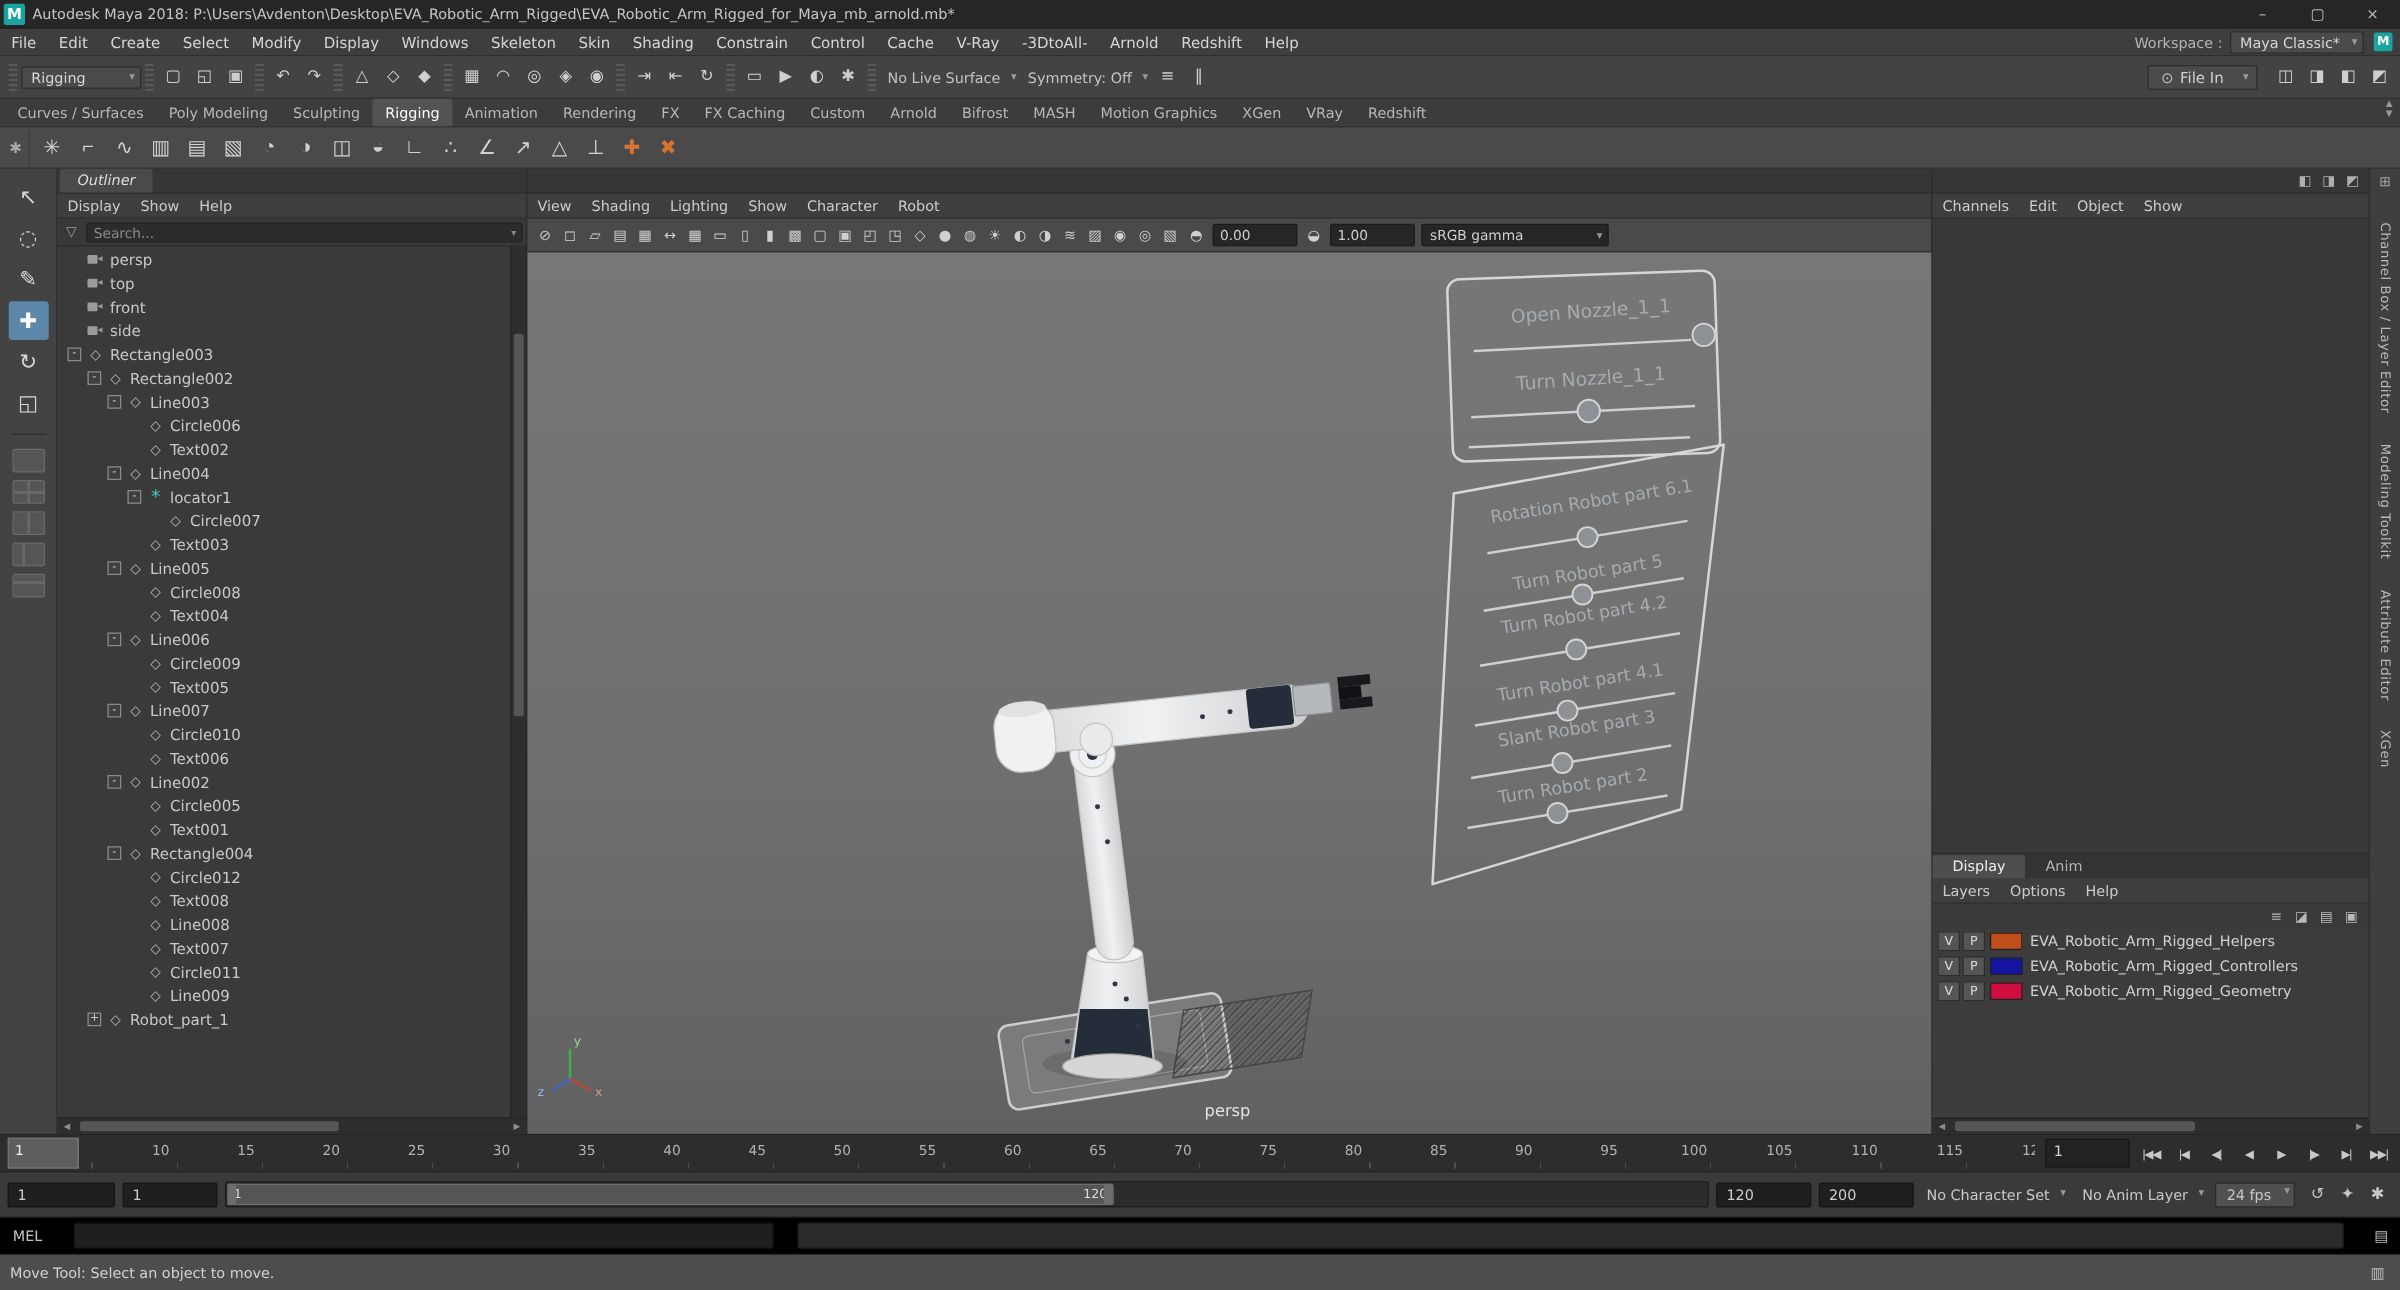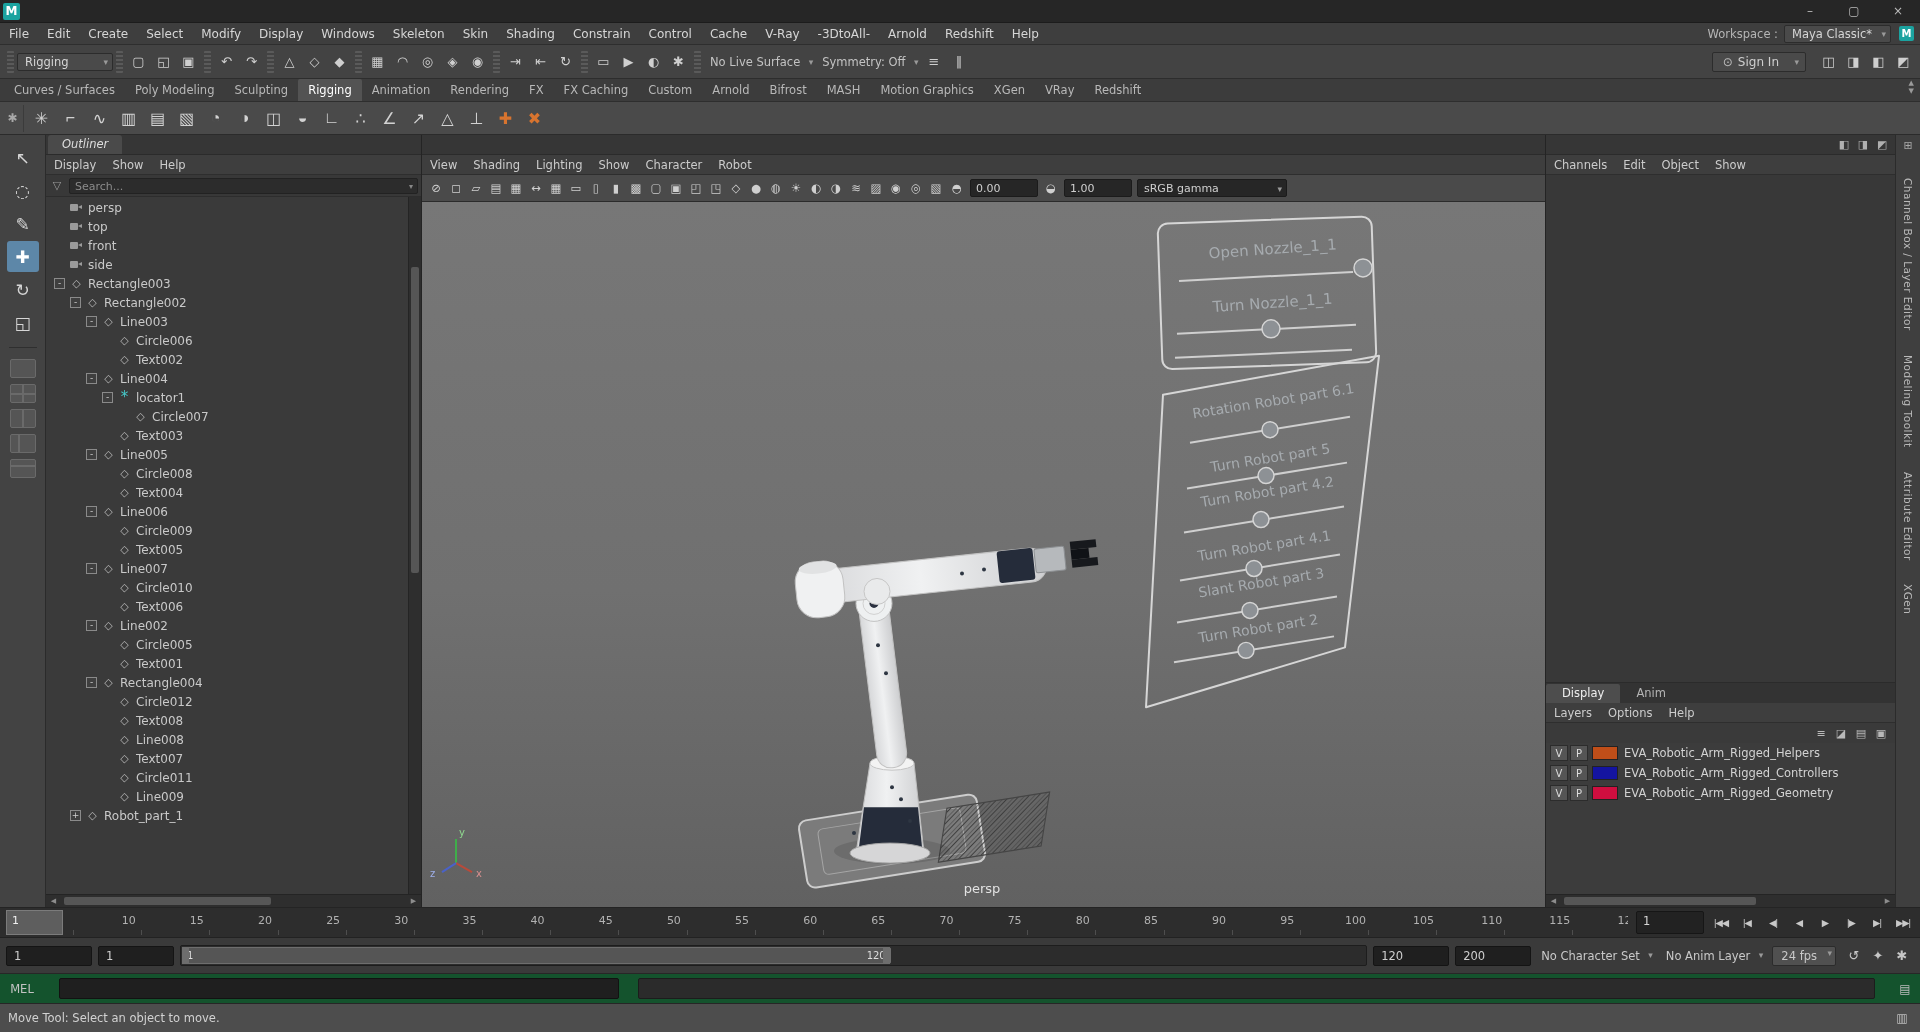--- a/index.html
+++ b/index.html
@@ -173,36 +173,37 @@
   .range-bar { position:absolute; left:1px; top:1px; bottom:1px; width:59.8%; background:#555; border:1px solid #6e6e6e;
     display:flex; align-items:center; justify-content:space-between; padding:0 4px; border-radius:2px; }
   .range-bar .rb-label { font-size:10px; color:#ddd; }
   .rb-handle { position:absolute; top:1px; bottom:1px; width:7px; background:#6d6d6d; }
   .range-drop { background:none; border:none; color:#c9c9c9; font-size:11.5px; padding:0 16px 0 4px; position:relative; white-space:nowrap; }
   .range-drop::after { content:"▾"; position:absolute; right:3px; top:1px; color:#999; font-size:9px; }
   .fps-drop { background:#505050; border:1px solid #2b2b2b; border-radius:2px; padding:2px 18px 2px 8px; }
   .range-icon { width:24px; height:24px; display:flex; align-items:center; justify-content:center; color:#c6c6c6; font-size:13px; border-radius:2px; }
 
   
-  .cmd-row { height:30px; background:#14532d; display:flex; align-items:center; padding:0 4px; gap:19px; border-bottom:1px solid #262626; }
+  .cmd-row { height:30px; background:#000000; display:flex; align-items:center; padding:0 4px; gap:19px; border-bottom:1px solid #262626; }
   .cmd-label { width:36px; text-align:center; color:#c3c3c3; font-size:11.5px; }
   .cmd-input { width:560px; height:21px; background:#1f1f1f; border:1px solid #121212; border-radius:2px; }
   .cmd-result { flex:1; height:21px; background:#2b2b2b; border:1px solid #1c1c1c; border-radius:2px; }
   .cmd-icon { width:22px; height:22px; display:flex; align-items:center; justify-content:center; color:#bdbdbd; font-size:12px; }
   .help-row { height:28px; background:#4d4d4d; display:flex; align-items:center; padding:0 8px; }
   .help-text { font-size:11.5px; color:#d2d2d2; }
   .help-icon { margin-left:auto; width:20px; height:20px; display:flex; align-items:center; justify-content:center; color:#bdbdbd; font-size:12px; }
 </style>
 </head>
 <body>
 
 <div class="app">
 
   <div class="title-bar">
     <div class="logo-tile">M</div>
+    <div class="title-text">Autodesk Maya 2018: P:\Users\Avdenton\Desktop\EVA_Robotic_Arm_Rigged\EVA_Robotic_Arm_Rigged_for_Maya_mb_arnold.mb*</div>
     <div class="win-btns">
       <div class="win-btn">–</div>
       <div class="win-btn">▢</div>
       <div class="win-btn">×</div>
     </div>
   </div>
 
   <div class="menu-bar">
     <div class="menu-items">
 
@@ -268,21 +269,21 @@
     <span class="sl-text">No Live Surface</span>
     <span class="sl-text">Symmetry: Off</span>
     <div class="sl-icons">
 
     <span class="sl-item">≡</span>
         <span class="sl-item">‖</span>
       </div>
     <div class="sl-spacer"></div>
     <span class="signin">
       <span class="user-glyph">⊙</span>
-      <span>Sign In</span>
+      <span>File In</span>
     </span>
     <div class="sl-icons">
 
     <span class="sl-item">◫</span>
         <span class="sl-item">◨</span>
         <span class="sl-item">◧</span>
         <span class="sl-item">◩</span>
       </div>
   </div>
 

